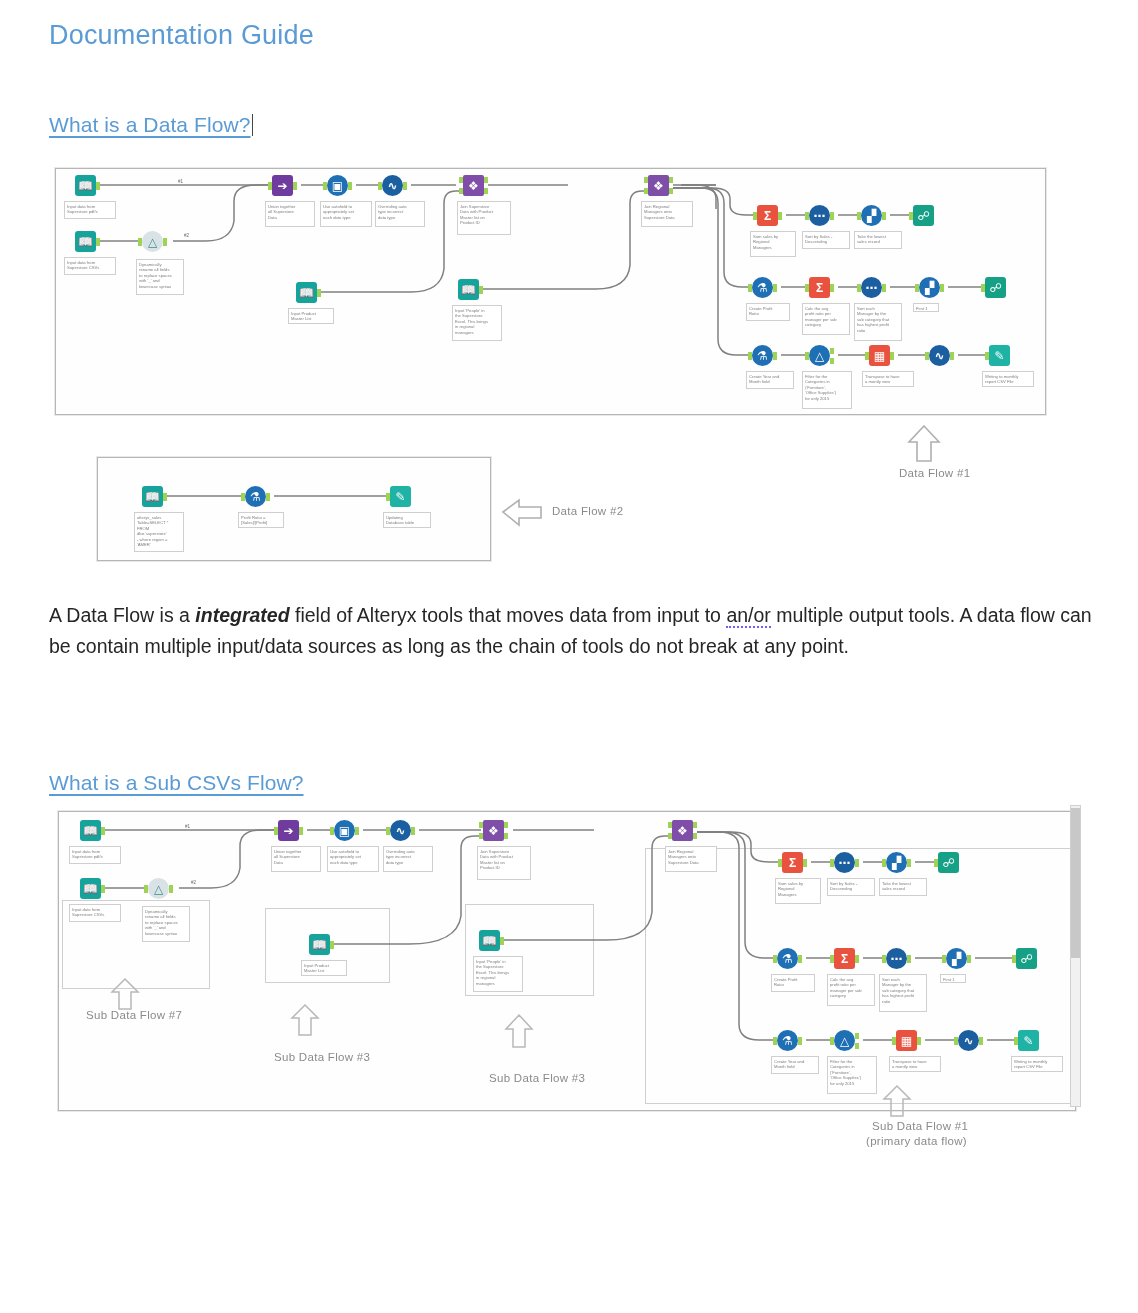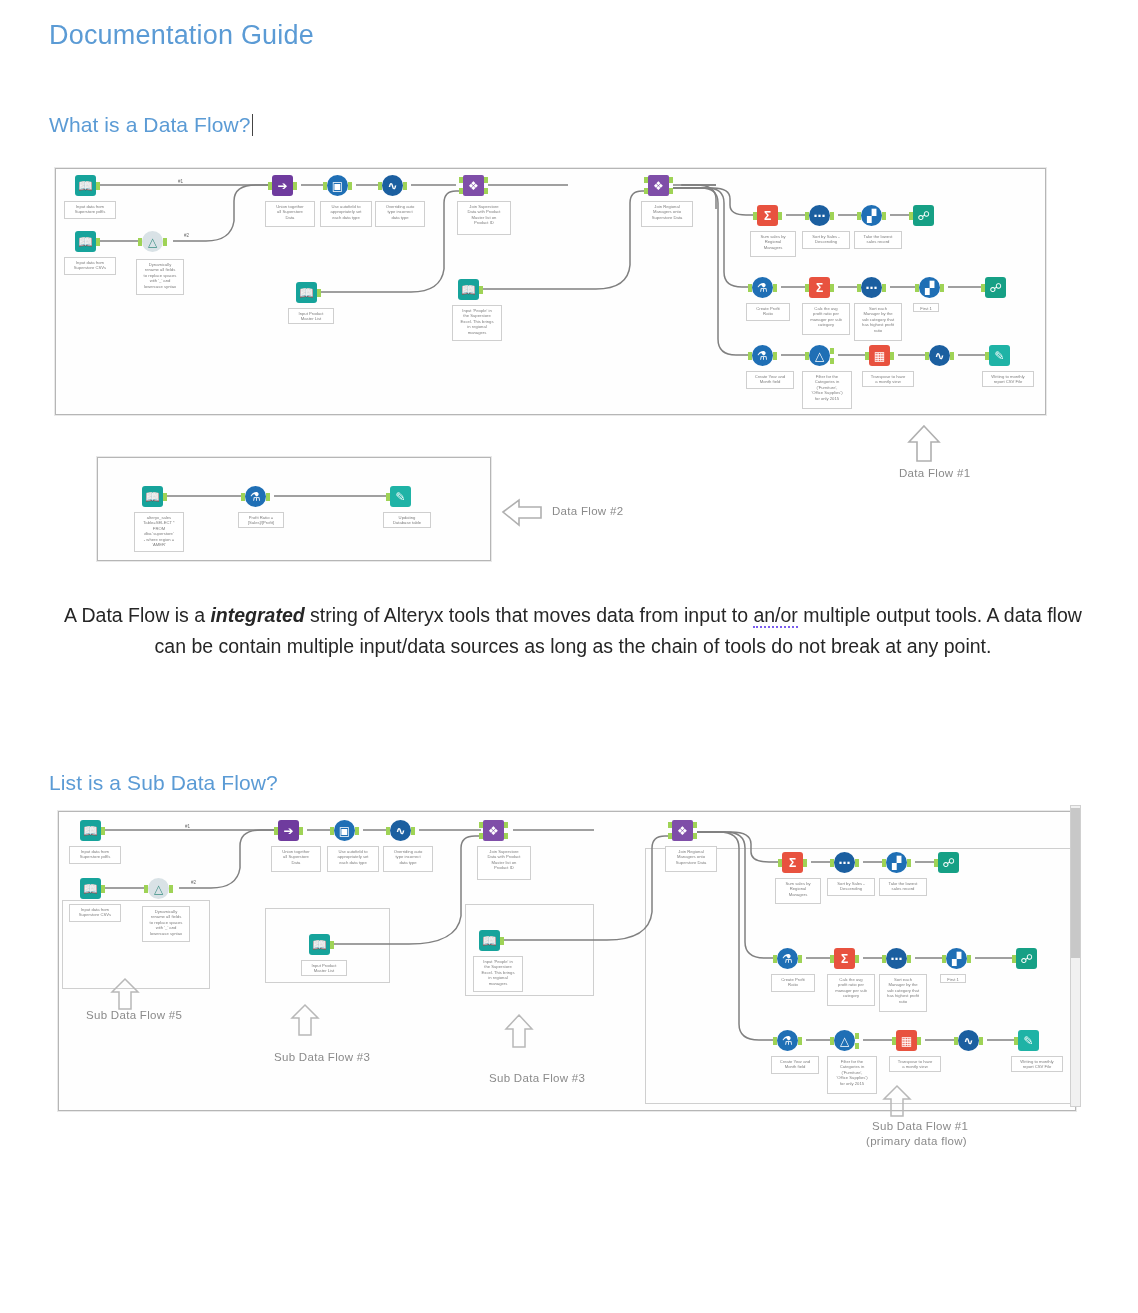--- a/index.html
+++ b/index.html
@@ -2,30 +2,30 @@
 <html><head>
 <meta charset="utf-8">
 <title>Documentation Guide</title>
 <style>
   html,body{margin:0;padding:0;background:#ffffff;}
   body{
     width:1138px;height:1313px;position:relative;overflow:hidden;
     font-family:"Liberation Sans","DejaVu Sans",sans-serif;
     color:#262626;
   }
-  .page{position:absolute;left:0;top:0;width:1138px;height:1313px;text-align:center;}
+  .page{position:absolute;left:0;top:0;width:1138px;height:1313px;}
 
   
   #doc-title{
     position:absolute;left:49px;top:20px;
     font-size:27px;font-weight:400;color:#5b9bd5;letter-spacing:.2px;
   }
   .h2link{
     position:absolute;font-size:21px;color:#5b9bd5;
-    text-underline-offset:4px;
+    text-decoration:underline;text-underline-offset:4px;
     text-decoration-thickness:1.5px;letter-spacing:.1px;white-space:nowrap;
   }
   #h2-dataflow{left:49px;top:113px;}
   #h2-subdataflow{left:49px;top:771px;}
   .caret{
     display:inline-block;width:1px;height:22px;background:#444;
     vertical-align:-4px;margin-left:1px;
   }
 
   .para{
@@ -358,23 +358,23 @@
     <div class="note" style="left:285px;top:54px;width:48px;height:16px">Updating<br>Database table</div>
   </div>
 
   <div class="leftarrow" style="left:501px;top:497px">
     <svg width="42" height="30" viewBox="0 0 42 30">
       <path d="M2 15 L18 3 L18 10 L40 10 L40 21 L18 21 L18 28 Z" fill="none" stroke="#b0b0b0" stroke-width="1.6"></path>
     </svg>
   </div>
   <div class="caption" style="left:552px;top:504px">Data Flow #2</div>
 
-  <div class="para" id="para-dataflow"><span>A Data Flow is a </span><span class="bolditalic">integrated</span><span> string of Alteryx tools that moves data from input to </span><span class="spellerr">an/or</span><span> multiple output tools. A data flow can be contain multiple input/data sources as long as the chain of tools do not break at any point.</span></div>
-
-  <div class="h2link" id="h2-subdataflow"><span>List is a Sub Data Flow?</span></div>
+  <div class="para" id="para-dataflow"><span>A Data Flow is a </span><span class="bolditalic">integrated</span><span> field of Alteryx tools that moves data from input to </span><span class="spellerr">an/or</span><span> multiple output tools. A data flow can be contain multiple input/data sources as long as the chain of tools do not break at any point.</span></div>
+
+  <div class="h2link" id="h2-subdataflow"><span>What is a Sub CSVs Flow?</span></div>
 
   <div class="canvas" id="canvas-three">
 
     <div class="subbox" style="left:3px;top:88px;width:146px;height:87px"></div>
     <div class="subbox" style="left:206px;top:96px;width:123px;height:73px"></div>
     <div class="subbox" style="left:406px;top:92px;width:127px;height:90px"></div>
     <div class="subbox" style="left:586px;top:36px;width:428px;height:254px"></div>
 
     <svg class="wires" width="1016" height="298">
       <path d="M42 18 L218 18"></path>
@@ -570,21 +570,21 @@
 
   <div id="canvas-three-scroll">
     <div class="thumb"></div>
   </div>
 
   <div class="uparrow" style="left:110px;top:977px">
     <svg width="30" height="34" viewBox="0 0 30 34">
       <path d="M15 2 L28 15 L21 15 L21 32 L9 32 L9 15 L2 15 Z" fill="none" stroke="#b8b8b8" stroke-width="1.5"></path>
     </svg>
   </div>
-  <div class="caption" style="left:86px;top:1008px">Sub Data Flow #5</div>
+  <div class="caption" style="left:86px;top:1008px">Sub Data Flow #7</div>
 
   <div class="uparrow" style="left:290px;top:1003px">
     <svg width="30" height="34" viewBox="0 0 30 34">
       <path d="M15 2 L28 15 L21 15 L21 32 L9 32 L9 15 L2 15 Z" fill="none" stroke="#b8b8b8" stroke-width="1.5"></path>
     </svg>
   </div>
   <div class="caption" style="left:274px;top:1050px">Sub Data Flow #3</div>
 
   <div class="uparrow" style="left:504px;top:1013px">
     <svg width="30" height="36" viewBox="0 0 30 36">

